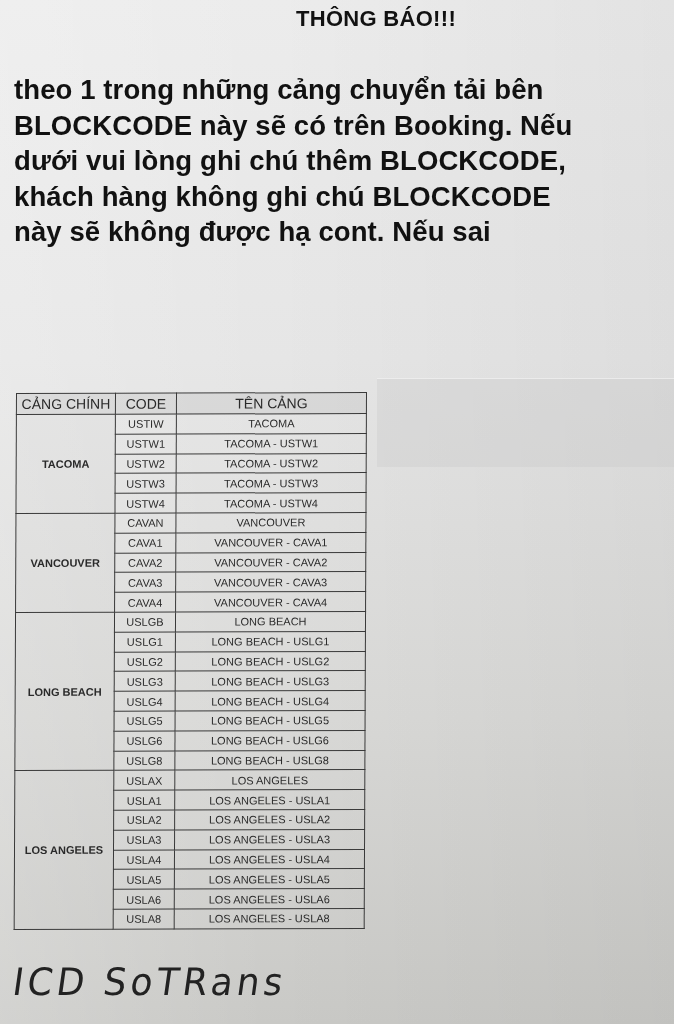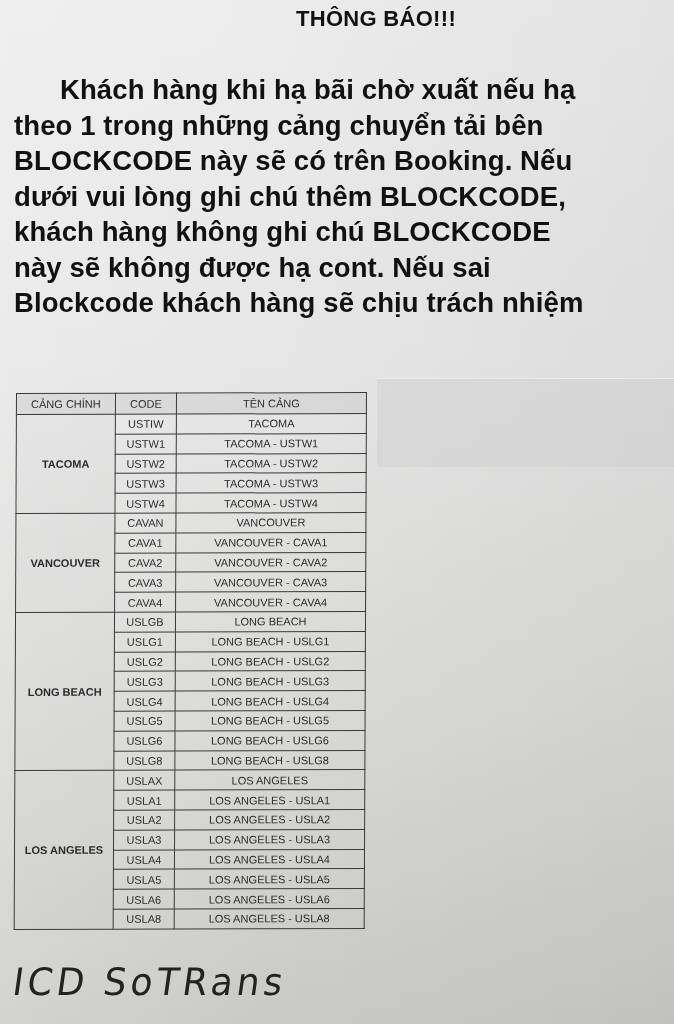--- a/index.html
+++ b/index.html
@@ -41,21 +41,21 @@
       font-family: "Liberation Sans", sans-serif;
       font-size: 11px; color: #2a2a2a;
       transform: skewX(-0.4deg) rotate(-0.15deg);
       transform-origin: left top;
     }
     table.ports th, table.ports td {
       border: 1.3px solid #3a3a3a;
       text-align: center; padding: 0; height: 18.8px;
     }
     table.ports th {
-      font-weight: normal; font-size: 11px; height: 20px;
+      font-weight: normal; font-size: 14px; height: 20px;
       background: rgba(180,180,180,0.25);
     }
     table.ports td.group {
       font-weight: bold; font-size: 11px; width: 98px;
       background: rgba(0,0,0,0.015);
     }
     table.ports td.code { width: 60px; }
     table.ports .col-main { width: 98px; }
     table.ports .col-code { width: 60px; margin-left: 44px; }
 
@@ -68,27 +68,25 @@
     }
   </style>
 </head>
 <body>
 
 <div class="sheet-shade"></div>
 
 <div class="title">THÔNG BÁO!!!</div>
 
 <div class="notice">
-  <span class="line indent">Khách hàng khi hạ bãi chờ xuất nếu hạ</span>
   <span class="line">theo 1 trong những cảng chuyển tải bên</span>
   <span class="line">BLOCKCODE này sẽ có trên Booking. Nếu</span>
   <span class="line">dưới vui lòng ghi chú thêm BLOCKCODE,</span>
   <span class="line">khách hàng không ghi chú BLOCKCODE</span>
   <span class="line">này sẽ không được hạ cont. Nếu sai</span>
-  <span class="line">Blockcode khách hàng sẽ chịu trách nhiệm</span>
 </div>
 
 <div class="faded-block"></div>
 
 <table class="ports">
   <thead>
     <tr>
       <th class="col-main">CẢNG CHÍNH</th>
       <th class="col-code">CODE</th>
       <th>TÊN CẢNG</th>

